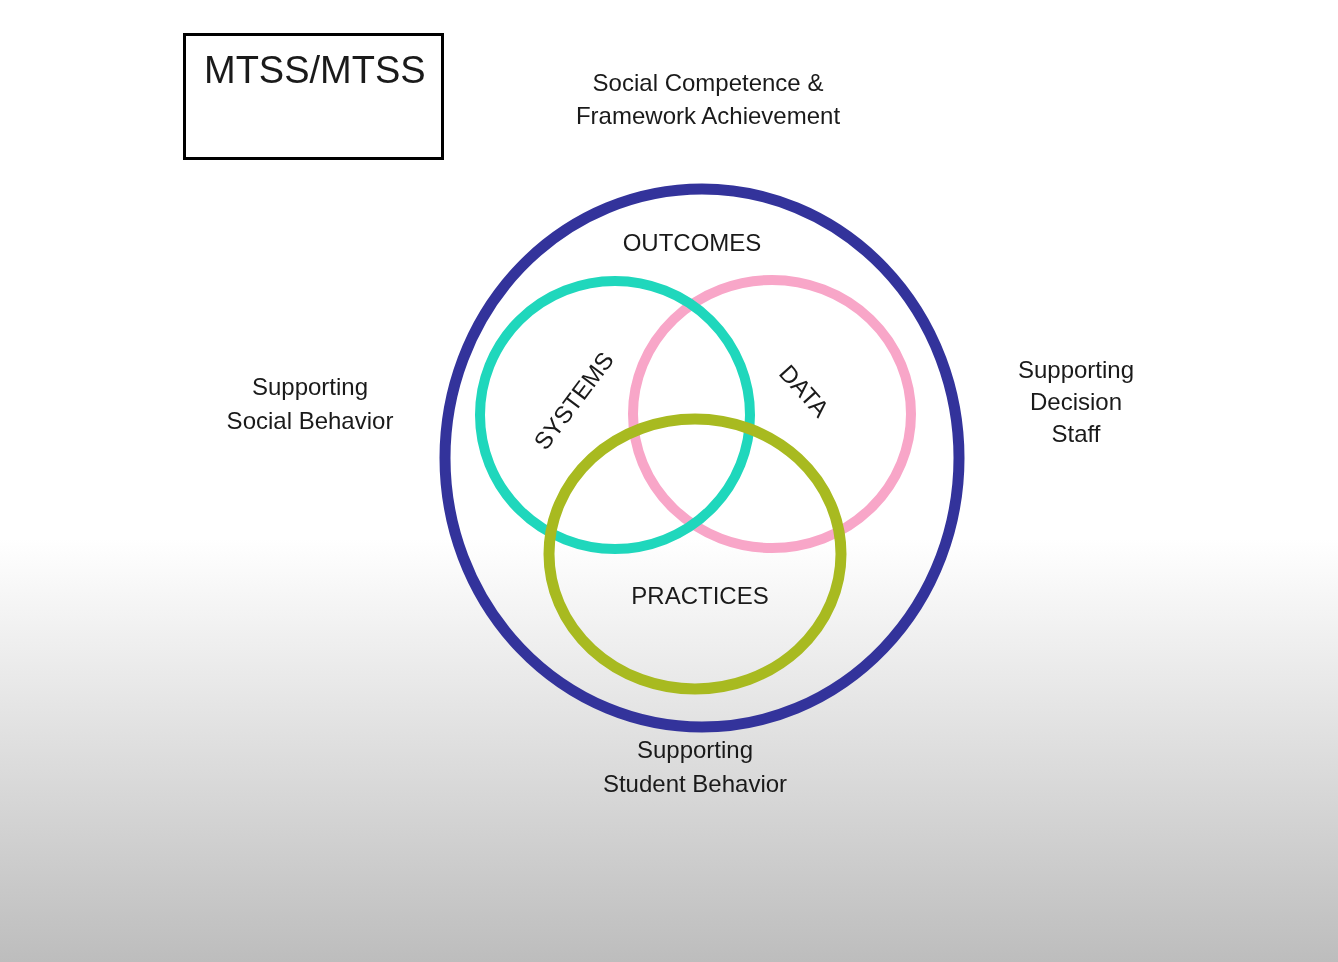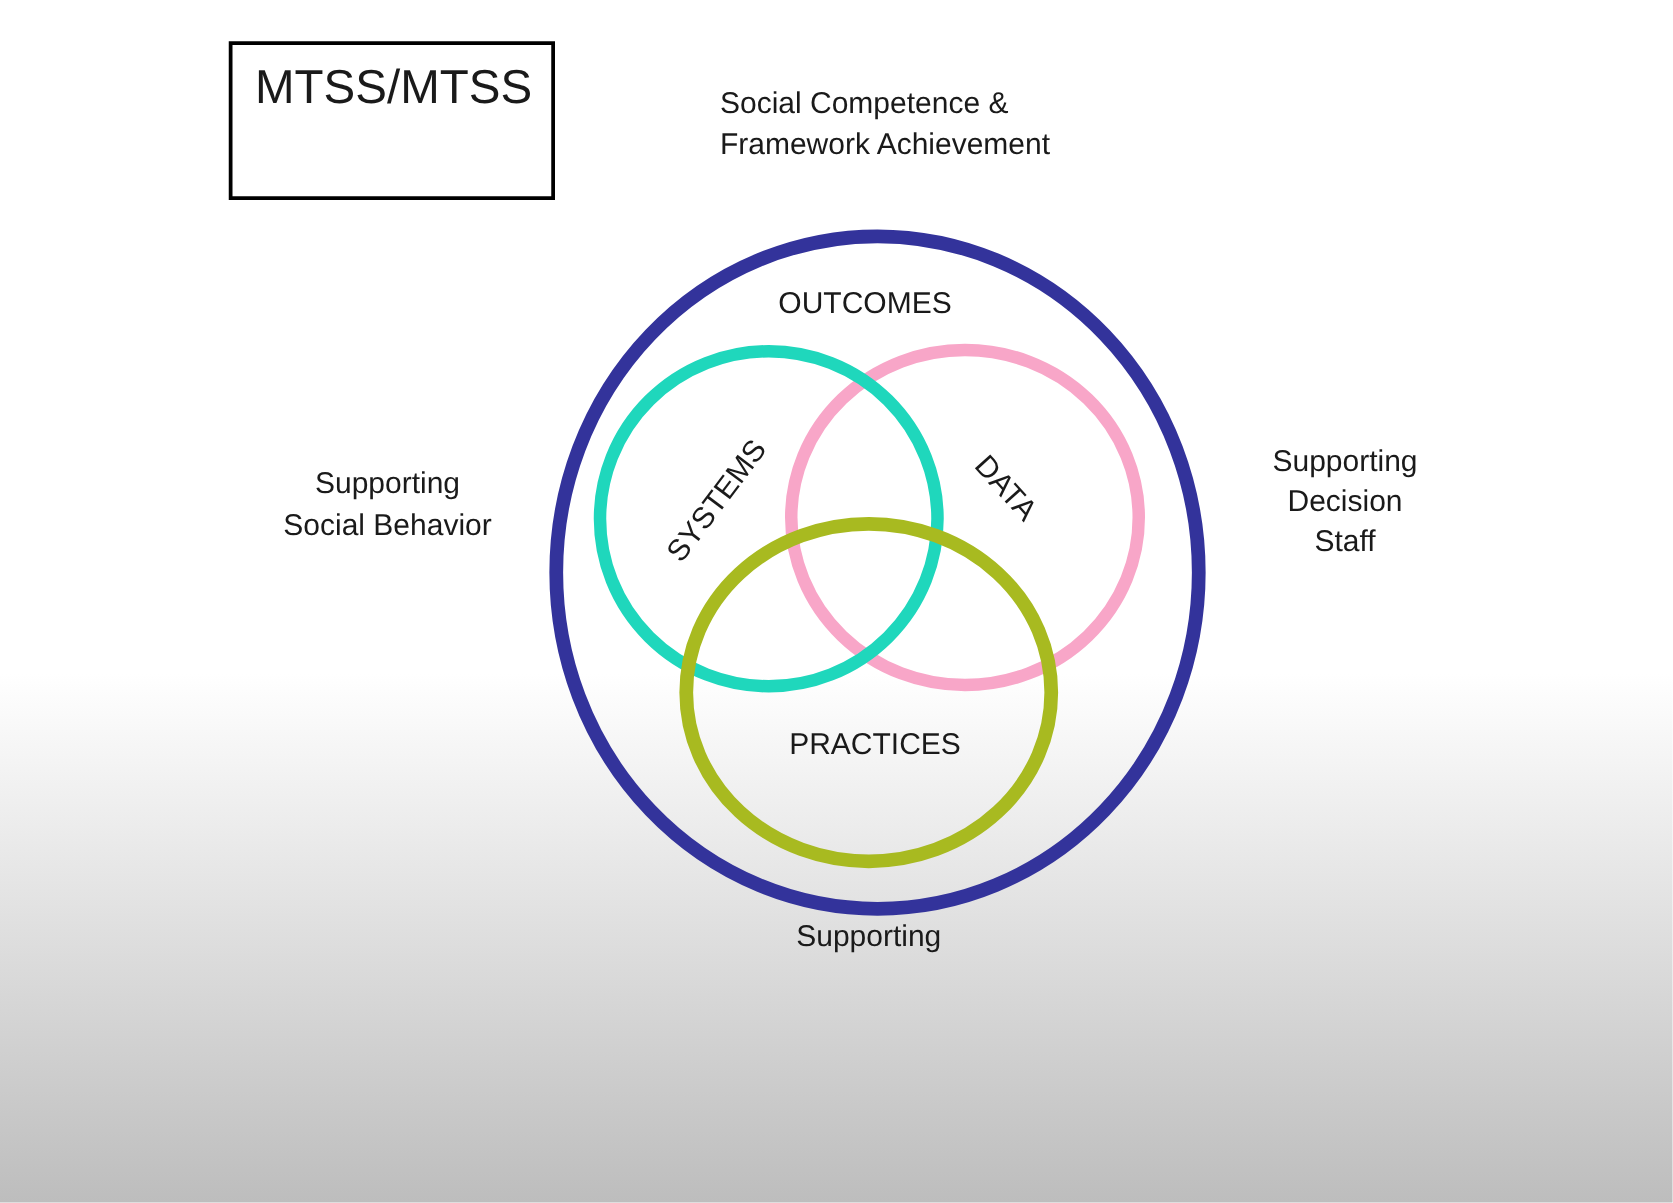--- a/index.html
+++ b/index.html
@@ -32,20 +32,21 @@
     border: 3px solid #000;
     background: transparent;
     padding: 6px 0 0 18px;
     font-size: 38px;
     line-height: 56px;
     white-space: nowrap;
   }
 
   .center-label {
     transform: translateX(-50%);
+    text-align: center;
     font-size: 24px;
     line-height: 33px;
     white-space: nowrap;
   }
 
   .venn-svg {
     left: 0; top: 0;
     width: 1338px;
     height: 962px;
   }
@@ -104,15 +105,16 @@
   </div>
 
   <div class="abs side-label" style="left:1076px; top:354px; line-height:32px;">
     <div>Supporting</div>
     <div>Decision</div>
     <div>Staff</div>
   </div>
 
   <div class="abs side-label" style="left:695px; top:733px;">
     <div>Supporting</div>
+    <div>Student Behavior</div>
   </div>
 
 </div>
 
 </body></html>

